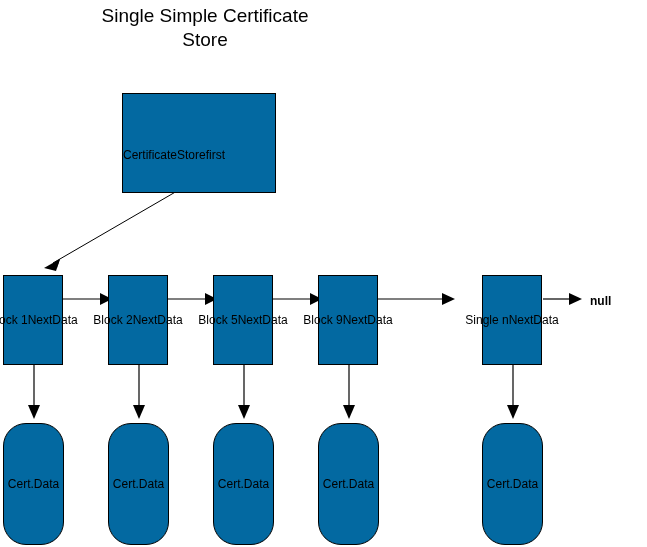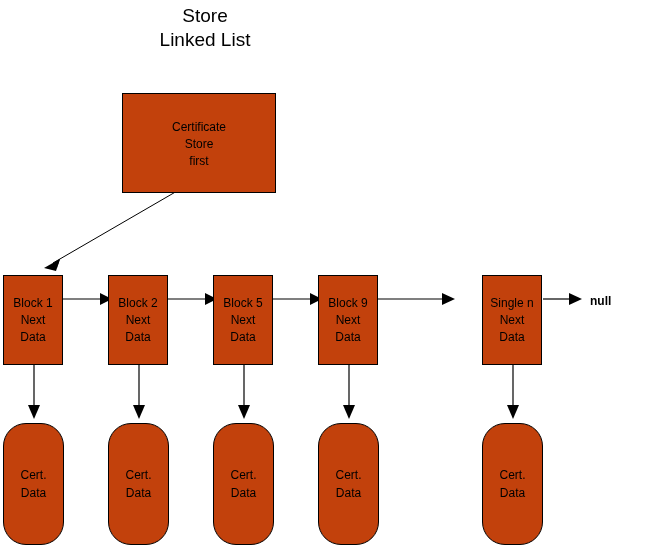--- a/index.html
+++ b/index.html
@@ -31,24 +31,24 @@
     font-size: 19px;
     line-height: 24px;
     white-space: nowrap;
   }
   .title-line { display: block; }
 
   
   .box {
     position: absolute;
     border: 1px solid #000000;
-    background: #c2410c;
+    background: #0369a1;
     box-sizing: border-box;
     display: flex;
-    flex-direction: column;
+    flex-direction: row;
     align-items: center;
     justify-content: center;
   }
   .box .line {
     display: block;
     text-align: center;
     white-space: nowrap;
   }
 
   
@@ -161,22 +161,22 @@
     <line class="edge" x1="349" y1="365" x2="349" y2="406"></line>
     <polygon class="arrowhead" points="343,405 355,405 349,419"></polygon>
   </g>
   <g>
     <line class="edge" x1="513" y1="365" x2="513" y2="406"></line>
     <polygon class="arrowhead" points="507,405 519,405 513,419"></polygon>
   </g>
 </svg>
 
 <div class="title">
+  <span class="title-line">Single Simple Certificate</span>
   <span class="title-line">Store</span>
-  <span class="title-line">Linked List</span>
 </div>
 
 <div class="box store-box">
   <span class="line">Certificate</span>
   <span class="line">Store</span>
   <span class="line">first</span>
 </div>
 
 <div class="box node-box" style="left:3px">
   <span class="line">Block 1</span>

